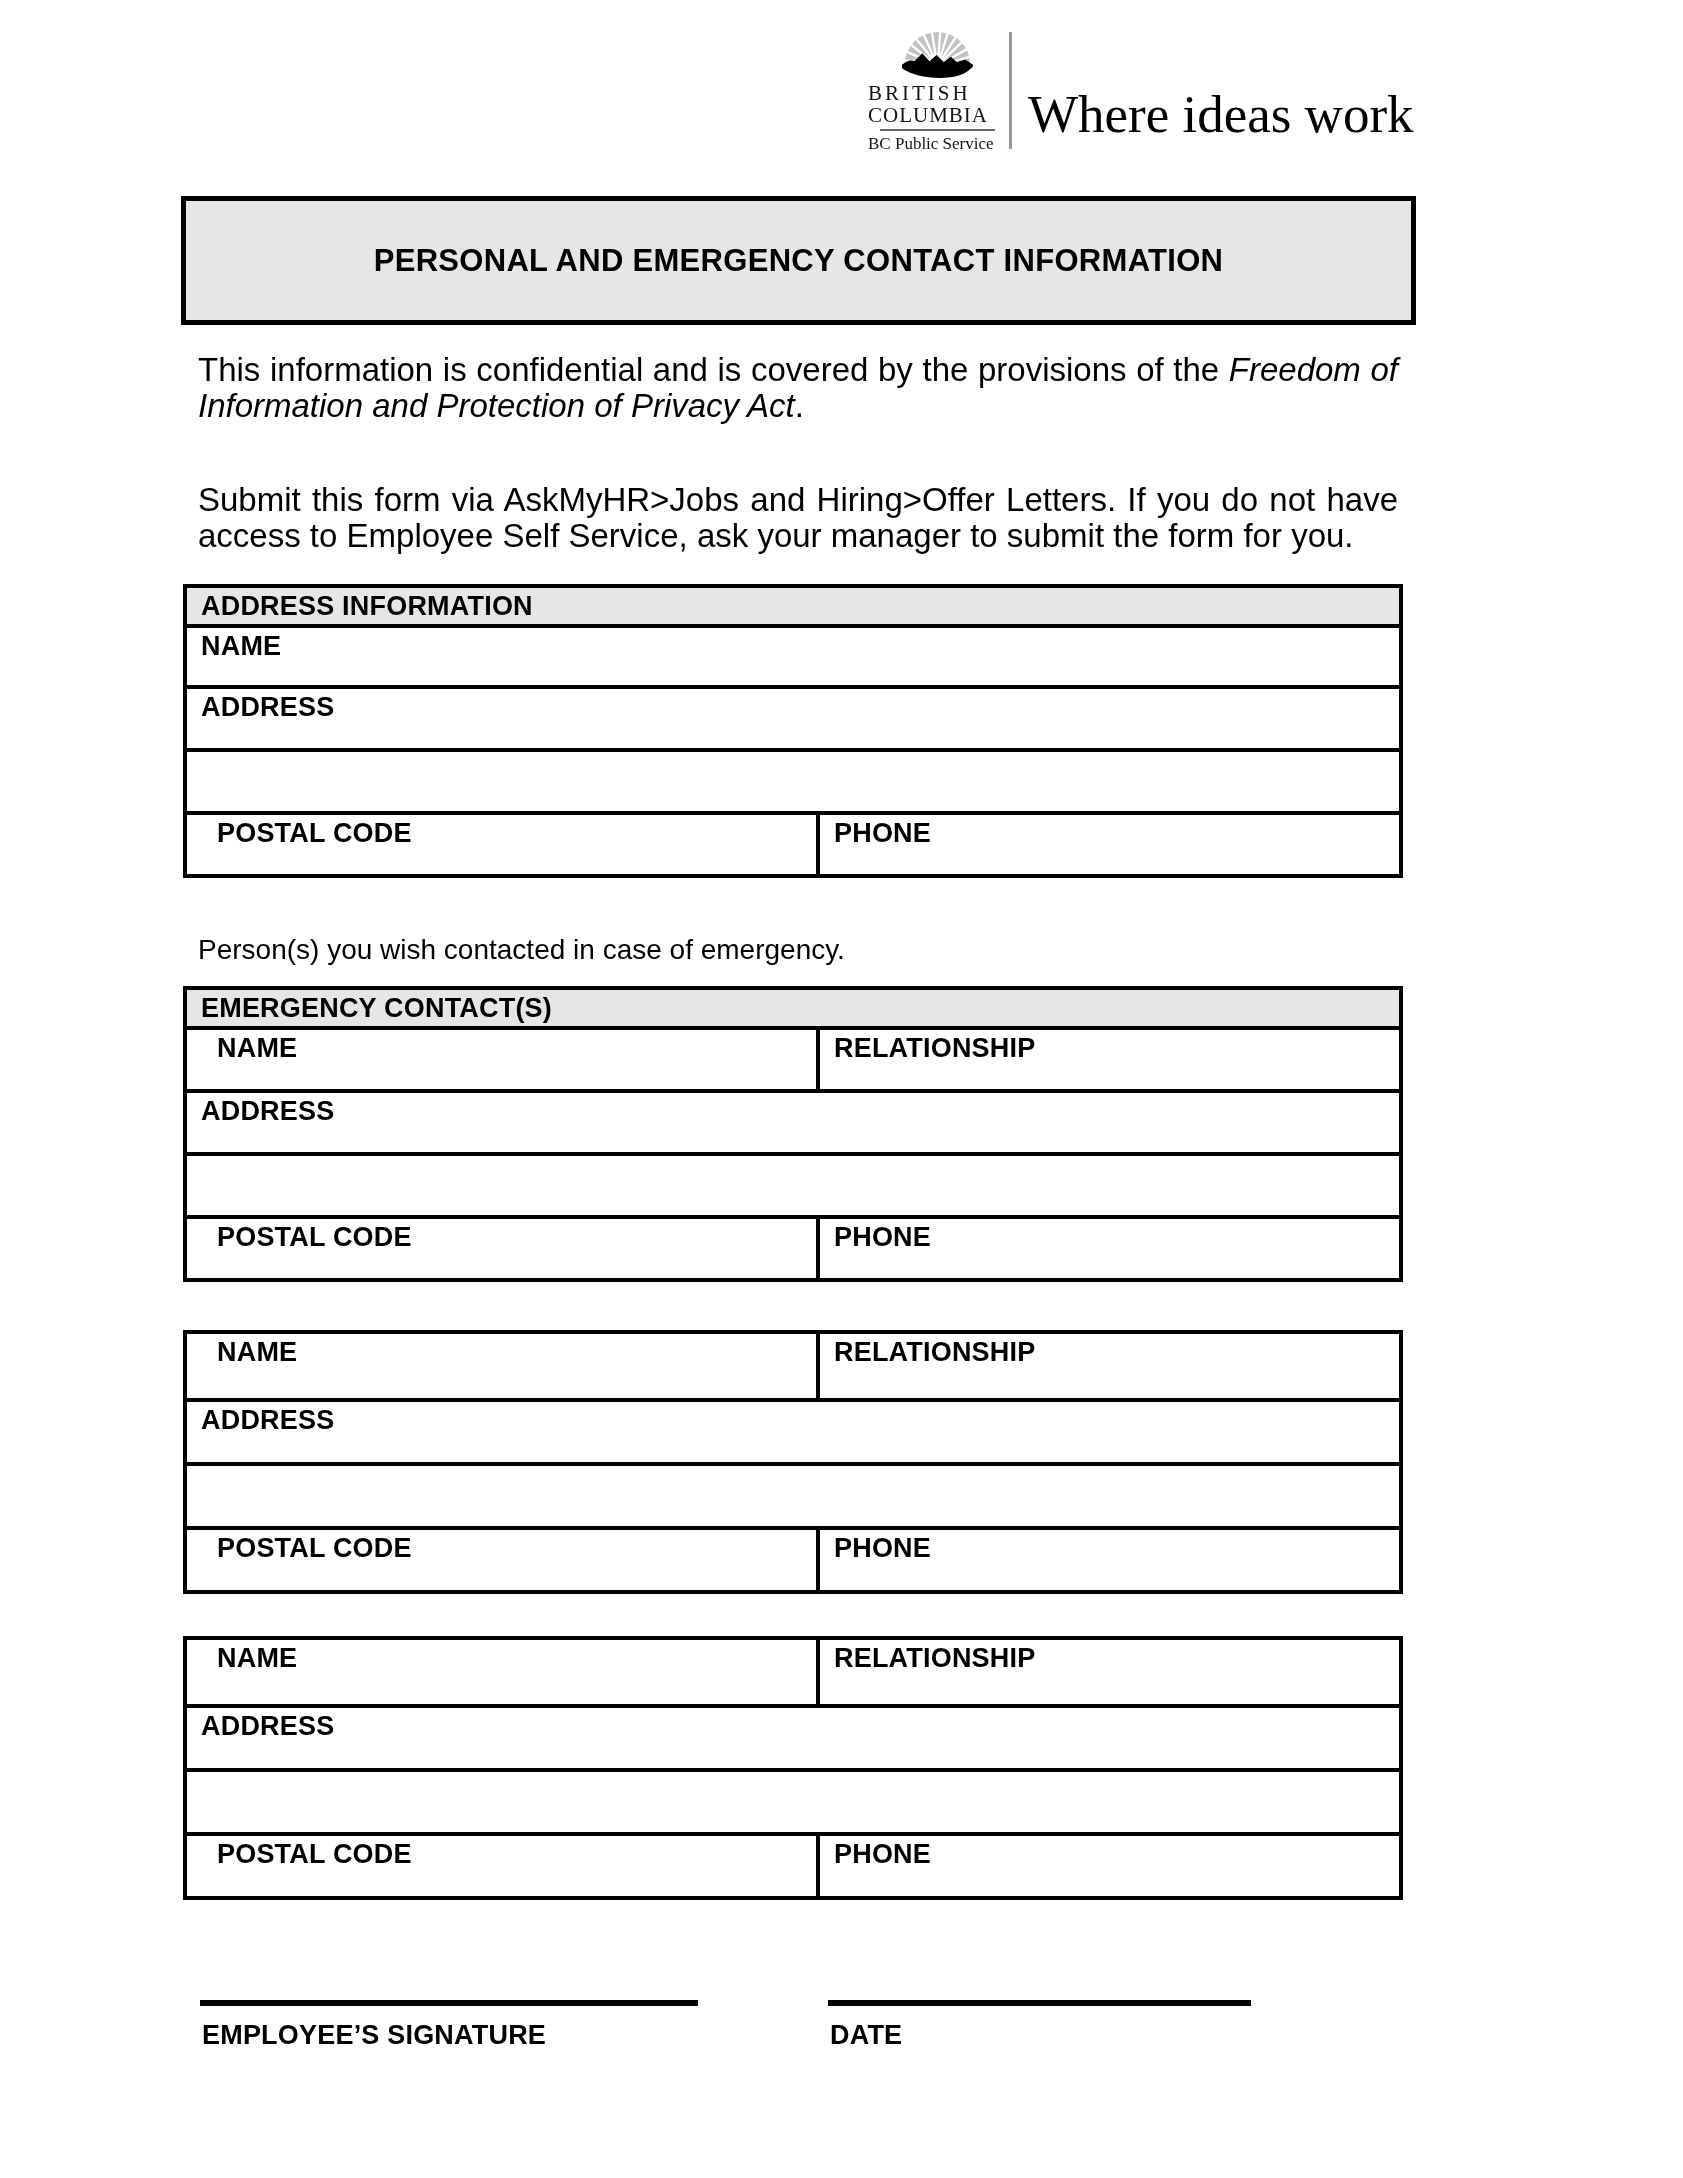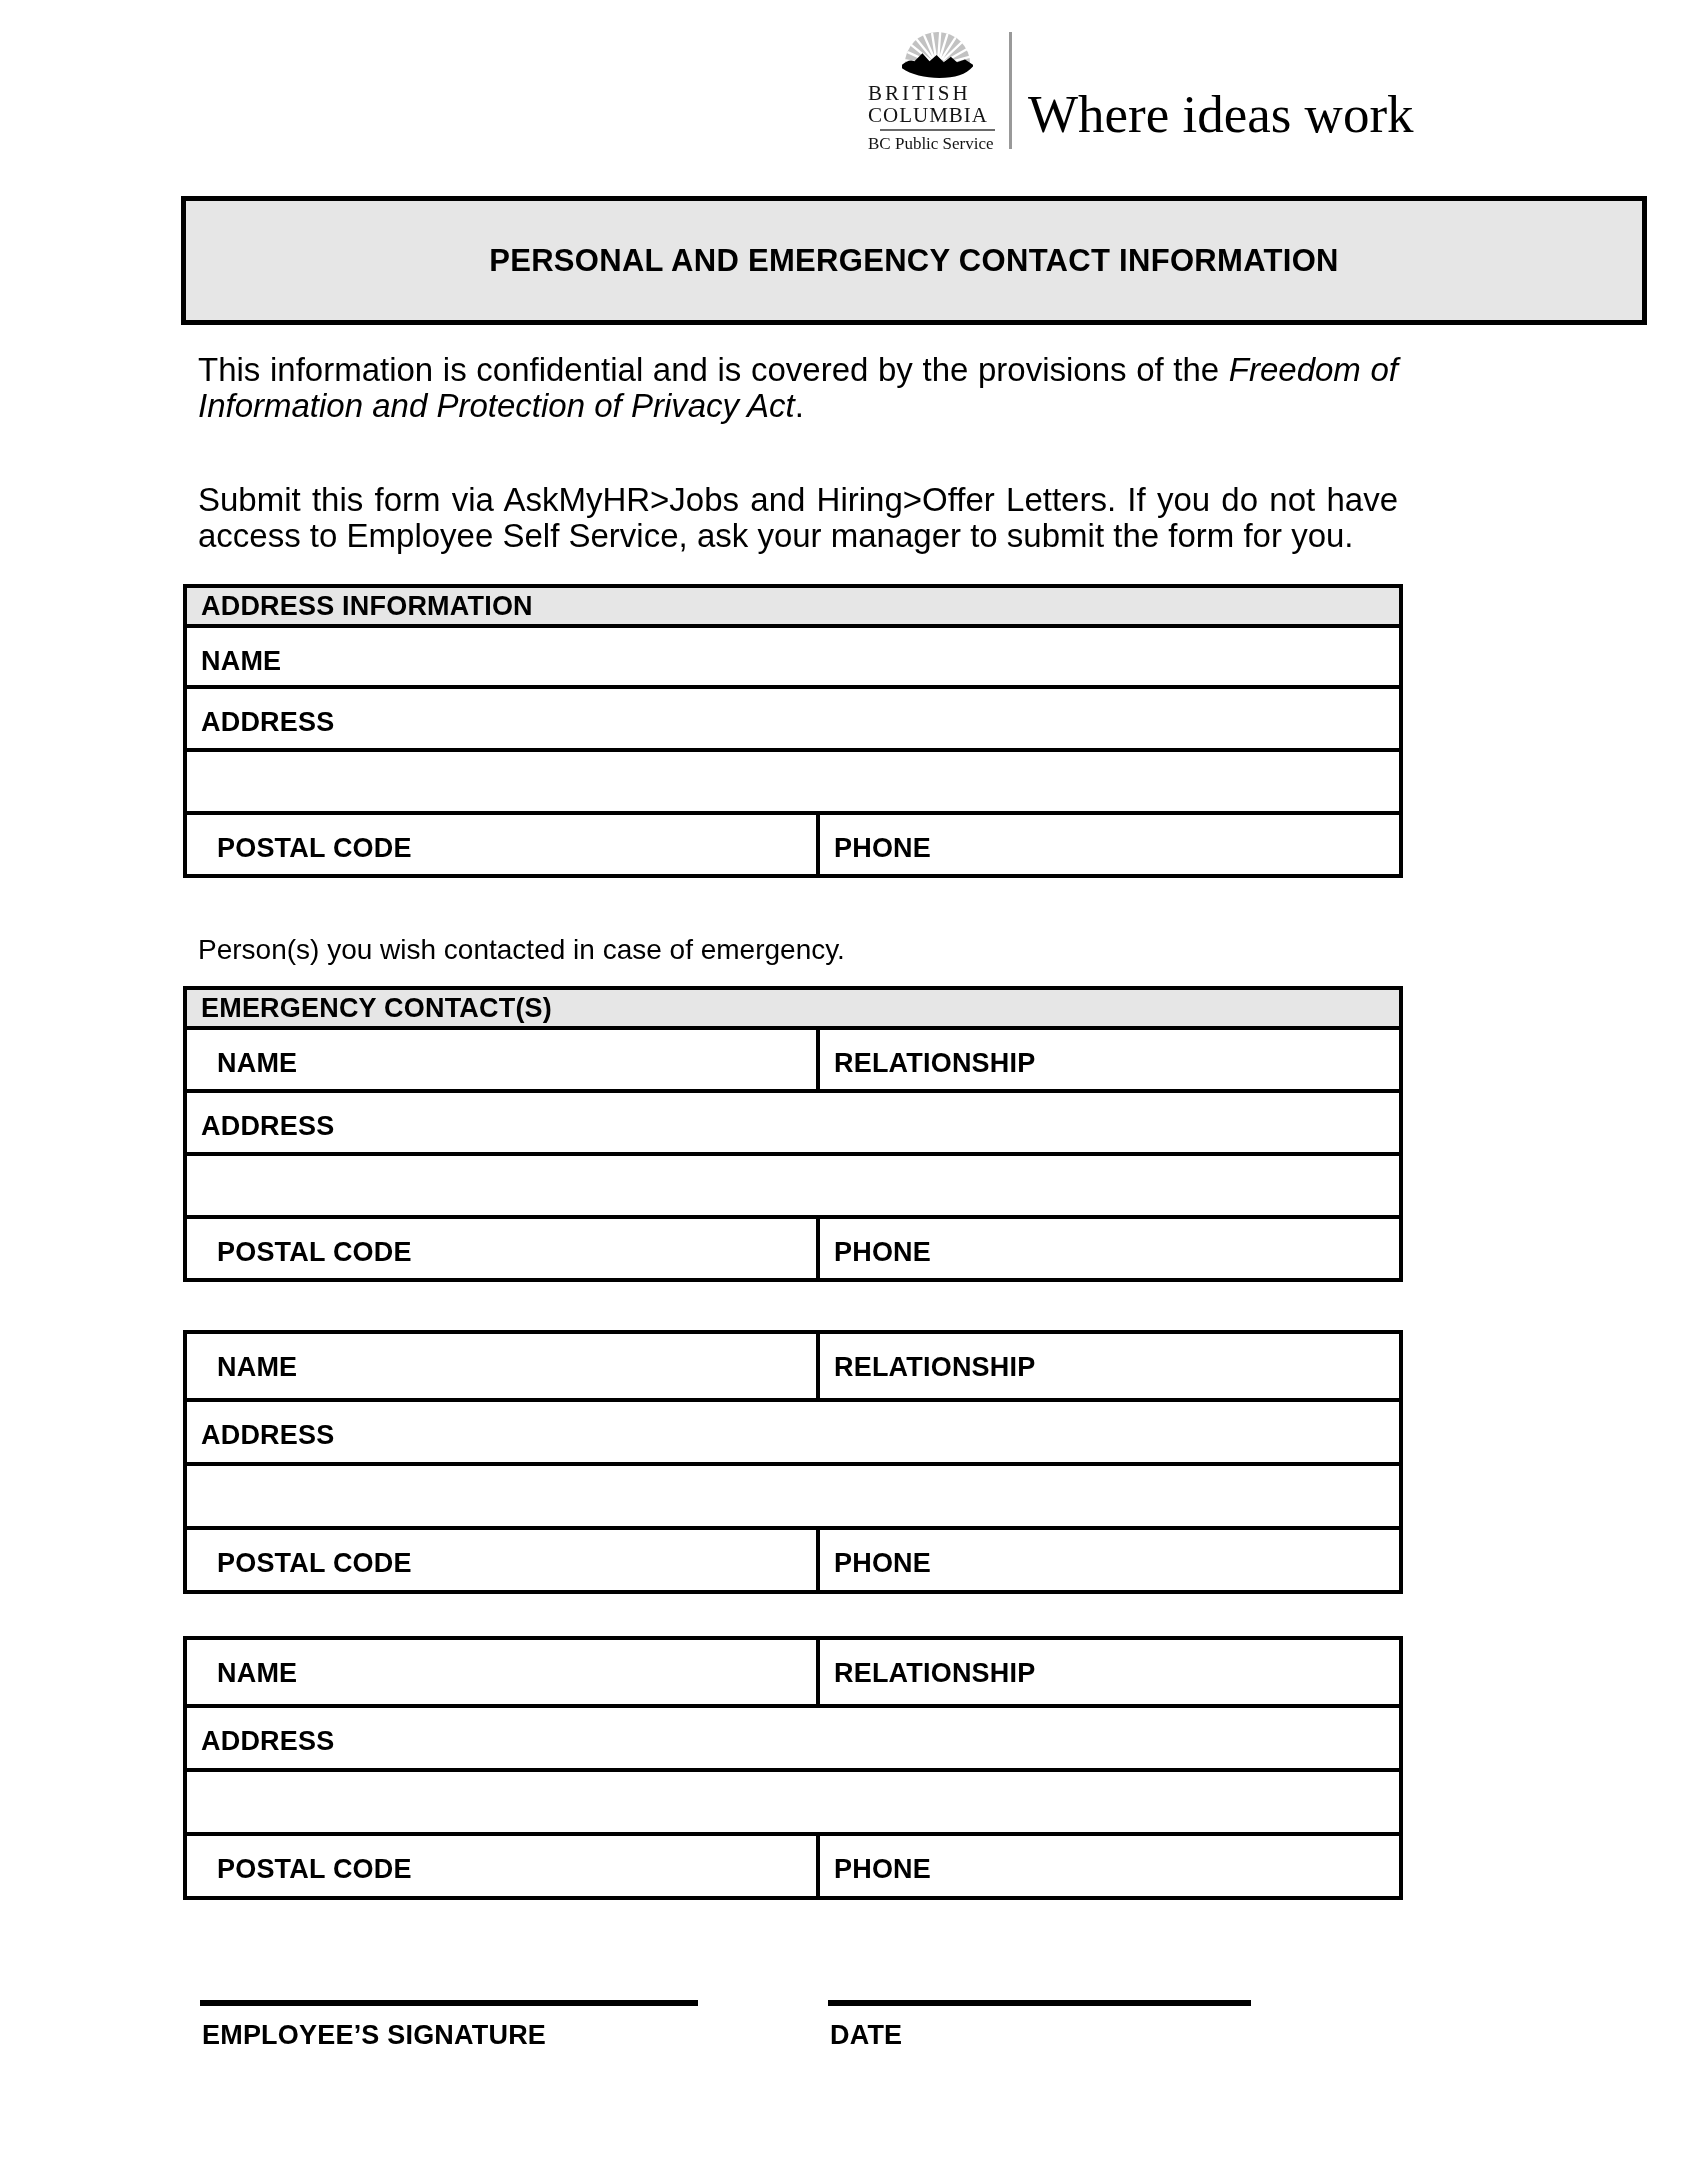--- a/index.html
+++ b/index.html
@@ -25,21 +25,21 @@
     background:var(--divider-gray,#999999);
   }
   .tagline{
     position:absolute;left:1028px;top:85px;
     font-family:"Liberation Serif", serif;font-size:53px;line-height:59px;
     color:#000;white-space:nowrap;
   }
 
   
   .title-box{
-    position:absolute;left:181px;top:196px;width:1466px;height:129px;
+    position:absolute;left:181px;top:196px;width:1235px;height:129px;
     box-sizing:border-box;border:5px solid var(--border-color,#000);
     background:var(--header-bg,#e6e6e6);
     display:flex;align-items:center;justify-content:center;
     font-size:31px;font-weight:700;letter-spacing:0.3px;
   }
 
   
   .para{
     position:absolute;left:198px;width:1200px;
     font-size:33px;line-height:36px;text-align:justify;margin:0;
@@ -57,21 +57,21 @@
     height:36px;background:var(--header-bg,#e6e6e6);
     display:flex;align-items:center;box-sizing:border-box;
   }
   .thead .lbl{padding:0 0 0 14px;}
   .tr{border-top:4px solid var(--border-color,#000);box-sizing:border-box;}
   .split{display:flex;}
   .td{box-sizing:border-box;height:100%;}
   .td.left{width:617px;border-right:4px solid var(--border-color,#000);margin-left:16px;}
   .td.right{flex:1;}
   .lbl{
-    display:block;padding:18px 0 0 14px;
+    display:block;padding:3px 0 0 14px;
     font-weight:700;font-size:27px;line-height:30px;letter-spacing:0.2px;
   } .h62{height:61px;} .h64{height:63px;} .h65{height:64px;}
 
   #personal-table{top:584px;}
   #etable1{top:986px;}
   #etable2{top:1330px;}
   #etable3{top:1636px;}
 
   
   .sig-line{position:absolute;top:2000px;height:6px;background:#000;}

